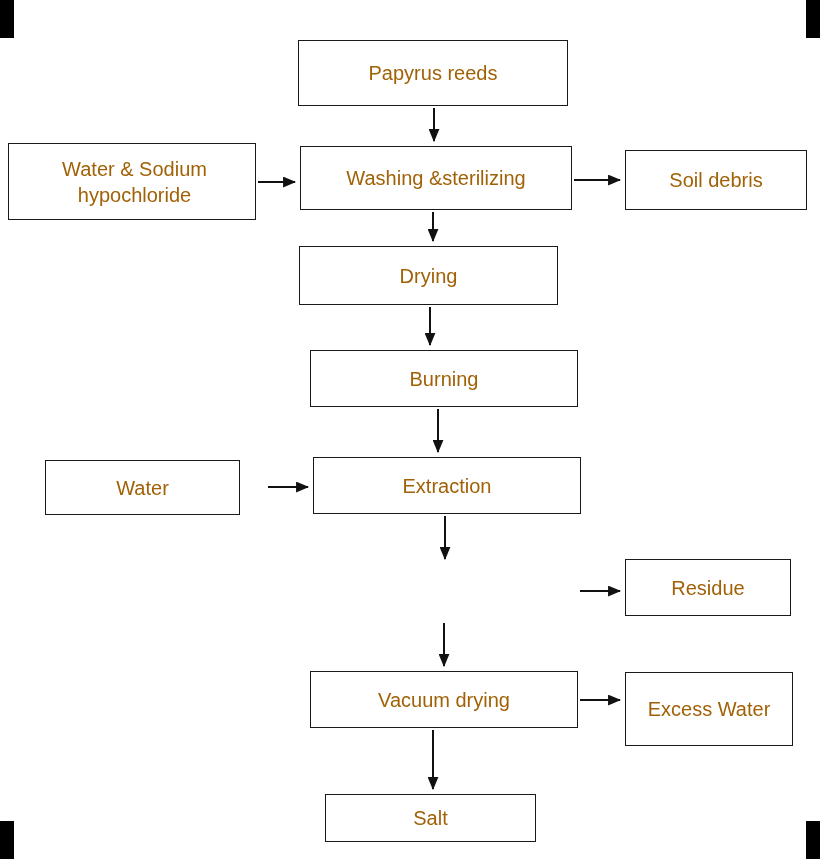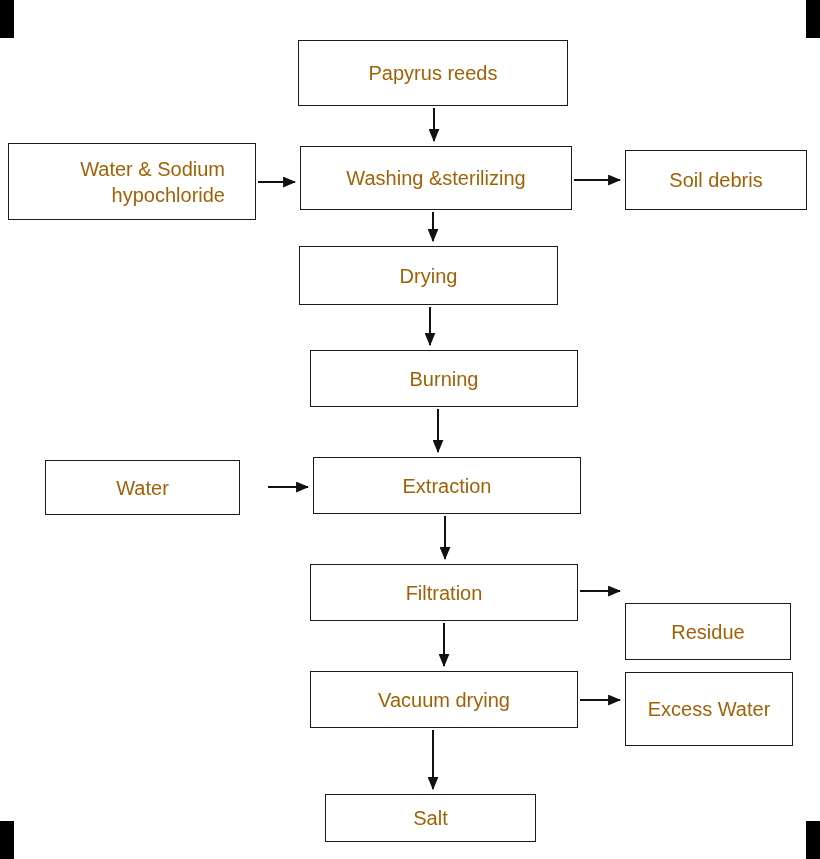--- a/index.html
+++ b/index.html
@@ -40,21 +40,21 @@
     display: flex;
     align-items: center;
     justify-content: center;
     text-align: center;
     font-size: 20px;
     line-height: 1.3;
     padding: 2px 8px;
   }
   .node.left-text {
     justify-content: flex-start;
-    text-align: right;
+    text-align: center;
     padding-left: 35px;
     padding-right: 30px;
   }
 </style>
 </head>
 <body>
 
 <div class="canvas">
 
   <div class="corner tl"></div>
@@ -107,25 +107,22 @@
   </div>
 
   <div class="node" style="left:45px; top:460px; width:195px; height:55px;">
     <span>Water</span>
   </div>
 
   <div class="node" style="left:313px; top:457px; width:268px; height:57px;">
     <span>Extraction</span>
   </div>
 
-  <div class="node" style="left:310px; top:564px; width:268px; height:57px;">
-    <span>Filtration</span>
-  </div>
 
-  <div class="node" style="left:625px; top:559px; width:166px; height:57px;margin-top:44px;">
+  <div class="node" style="left:625px; top:559px; width:166px; height:57px;">
     <span>Residue</span>
   </div>
 
   <div class="node" style="left:310px; top:671px; width:268px; height:57px;">
     <span>Vacuum drying</span>
   </div>
 
   <div class="node" style="left:625px; top:664px; width:168px; height:74px;margin-top:8px;">
     <span>Excess Water</span>
   </div>

